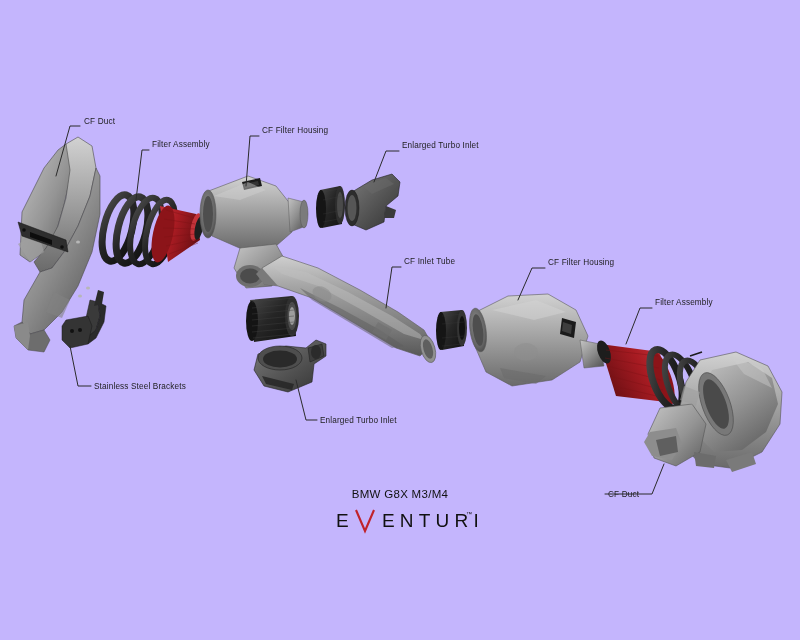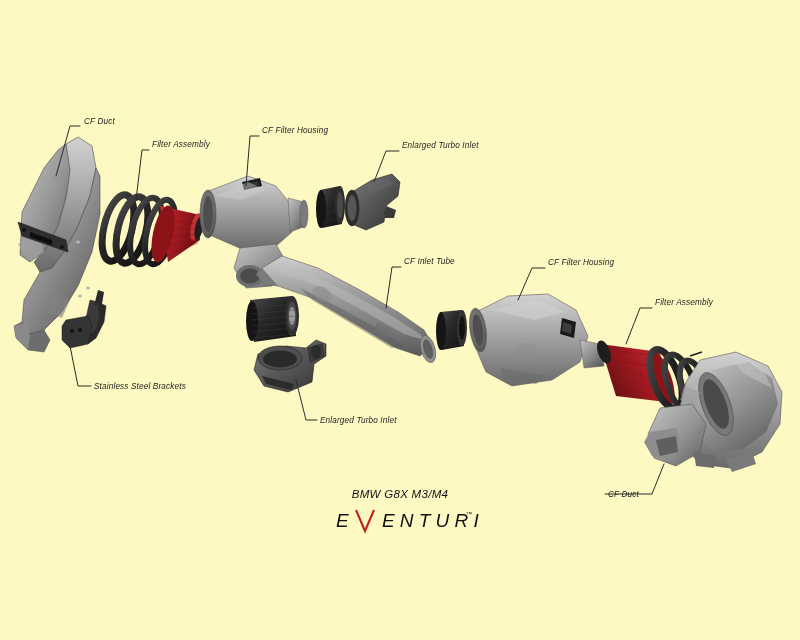--- a/index.html
+++ b/index.html
@@ -12,22 +12,21 @@
     width: 800px;
     height: 640px;
     font-family: "Liberation Sans", sans-serif;
     overflow: hidden;
     position: relative;
   }
   #diagram-root {
     position: relative;
     width: 800px;
     height: 640px;
-    background: #fef9c3;
-    font-style: italic;
+    background: #c4b5fd;
   }
   svg.scene {
     position: absolute;
     top: 0;
     left: 0;
     width: 800px;
     height: 640px;
     display: block;
   }
   .callout-line {

